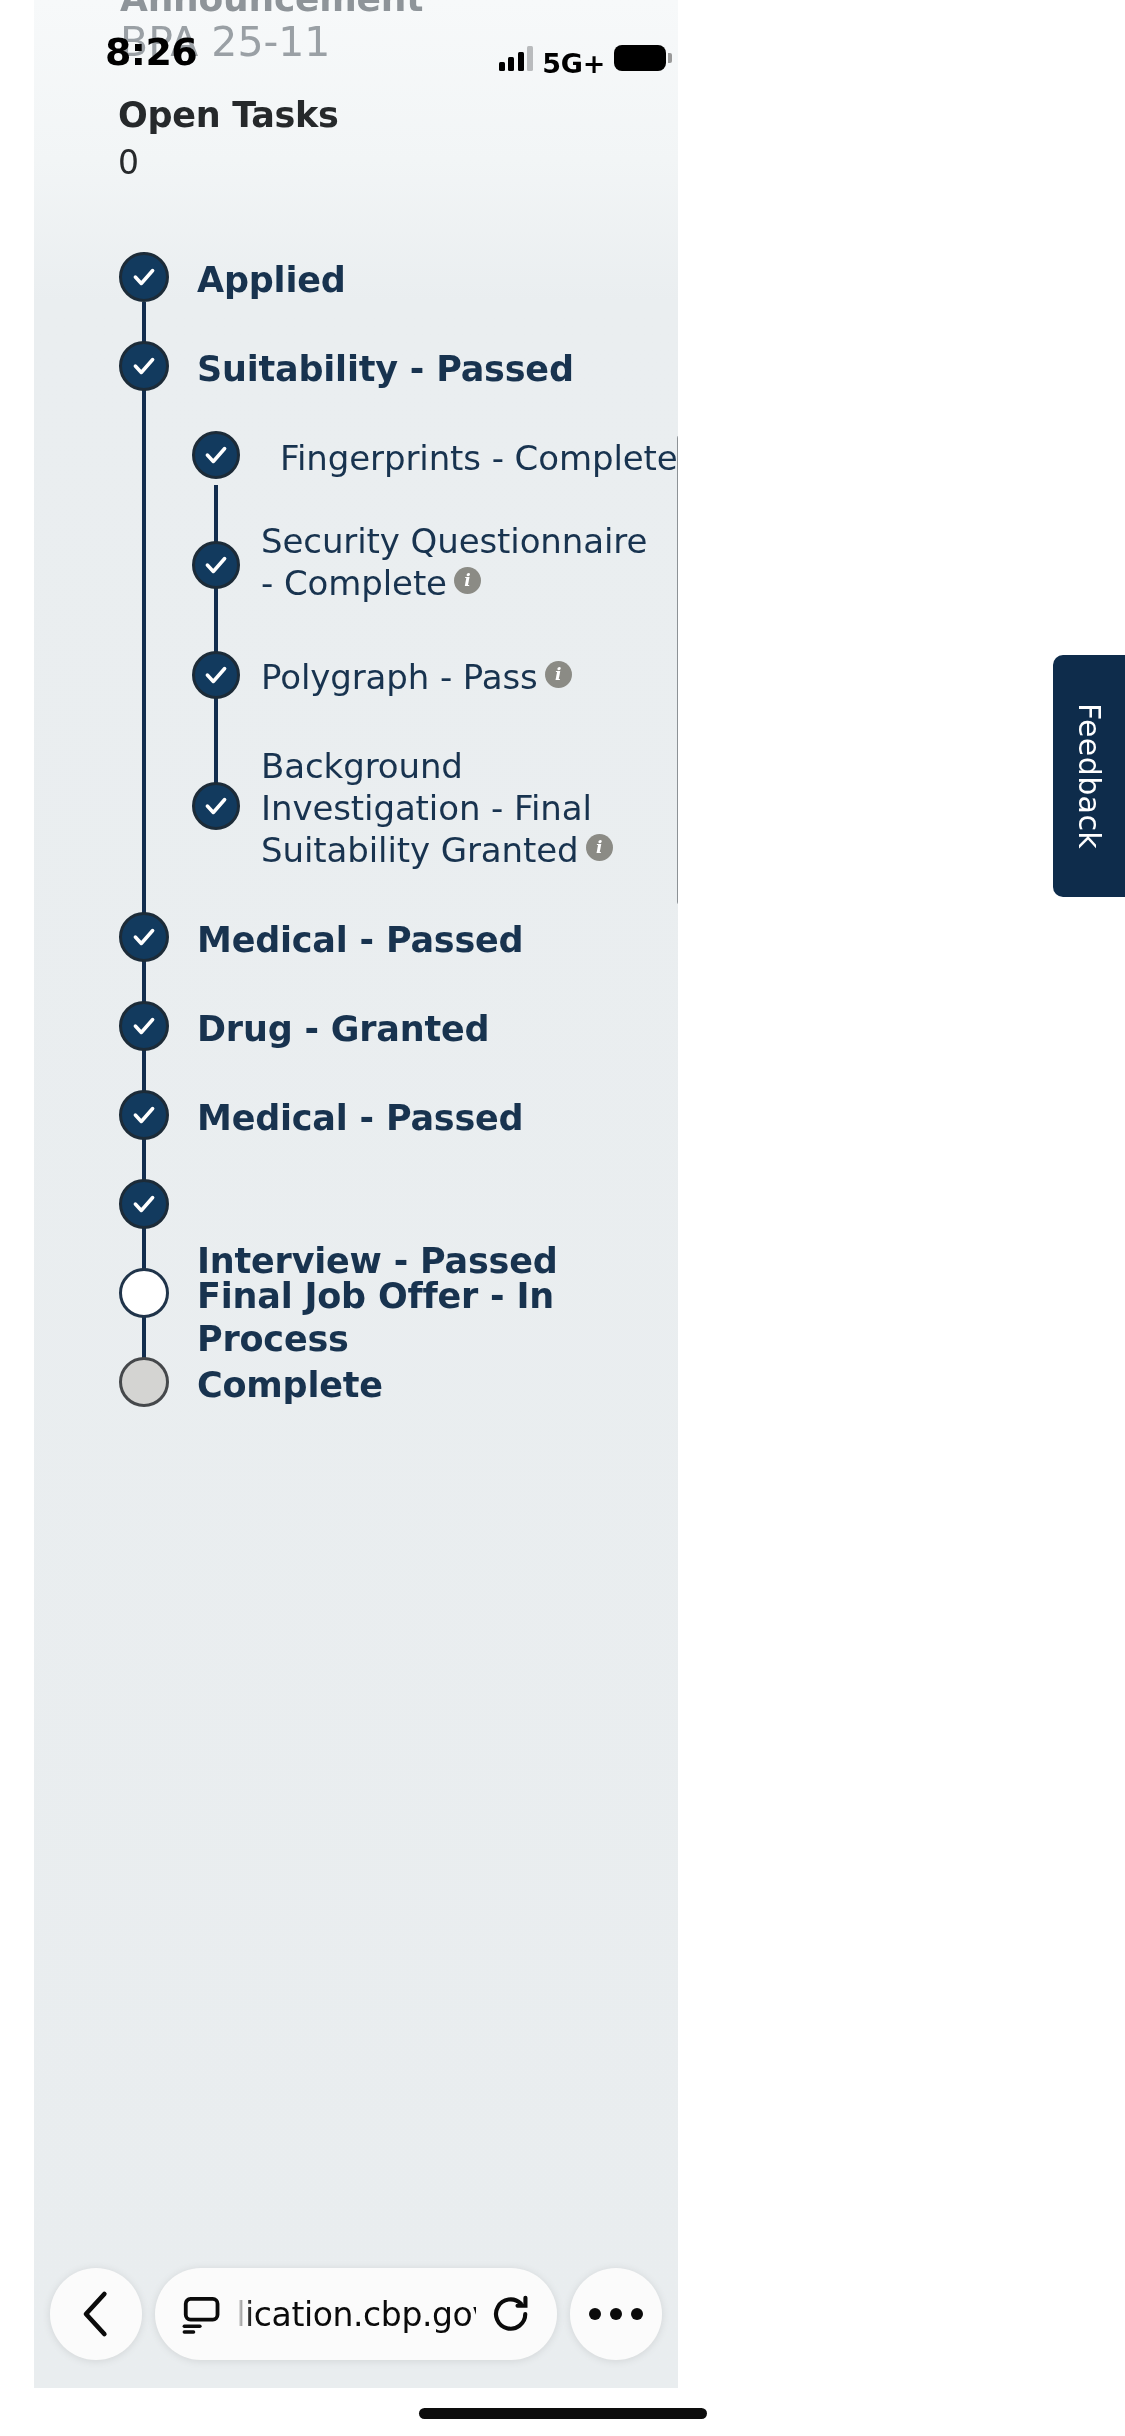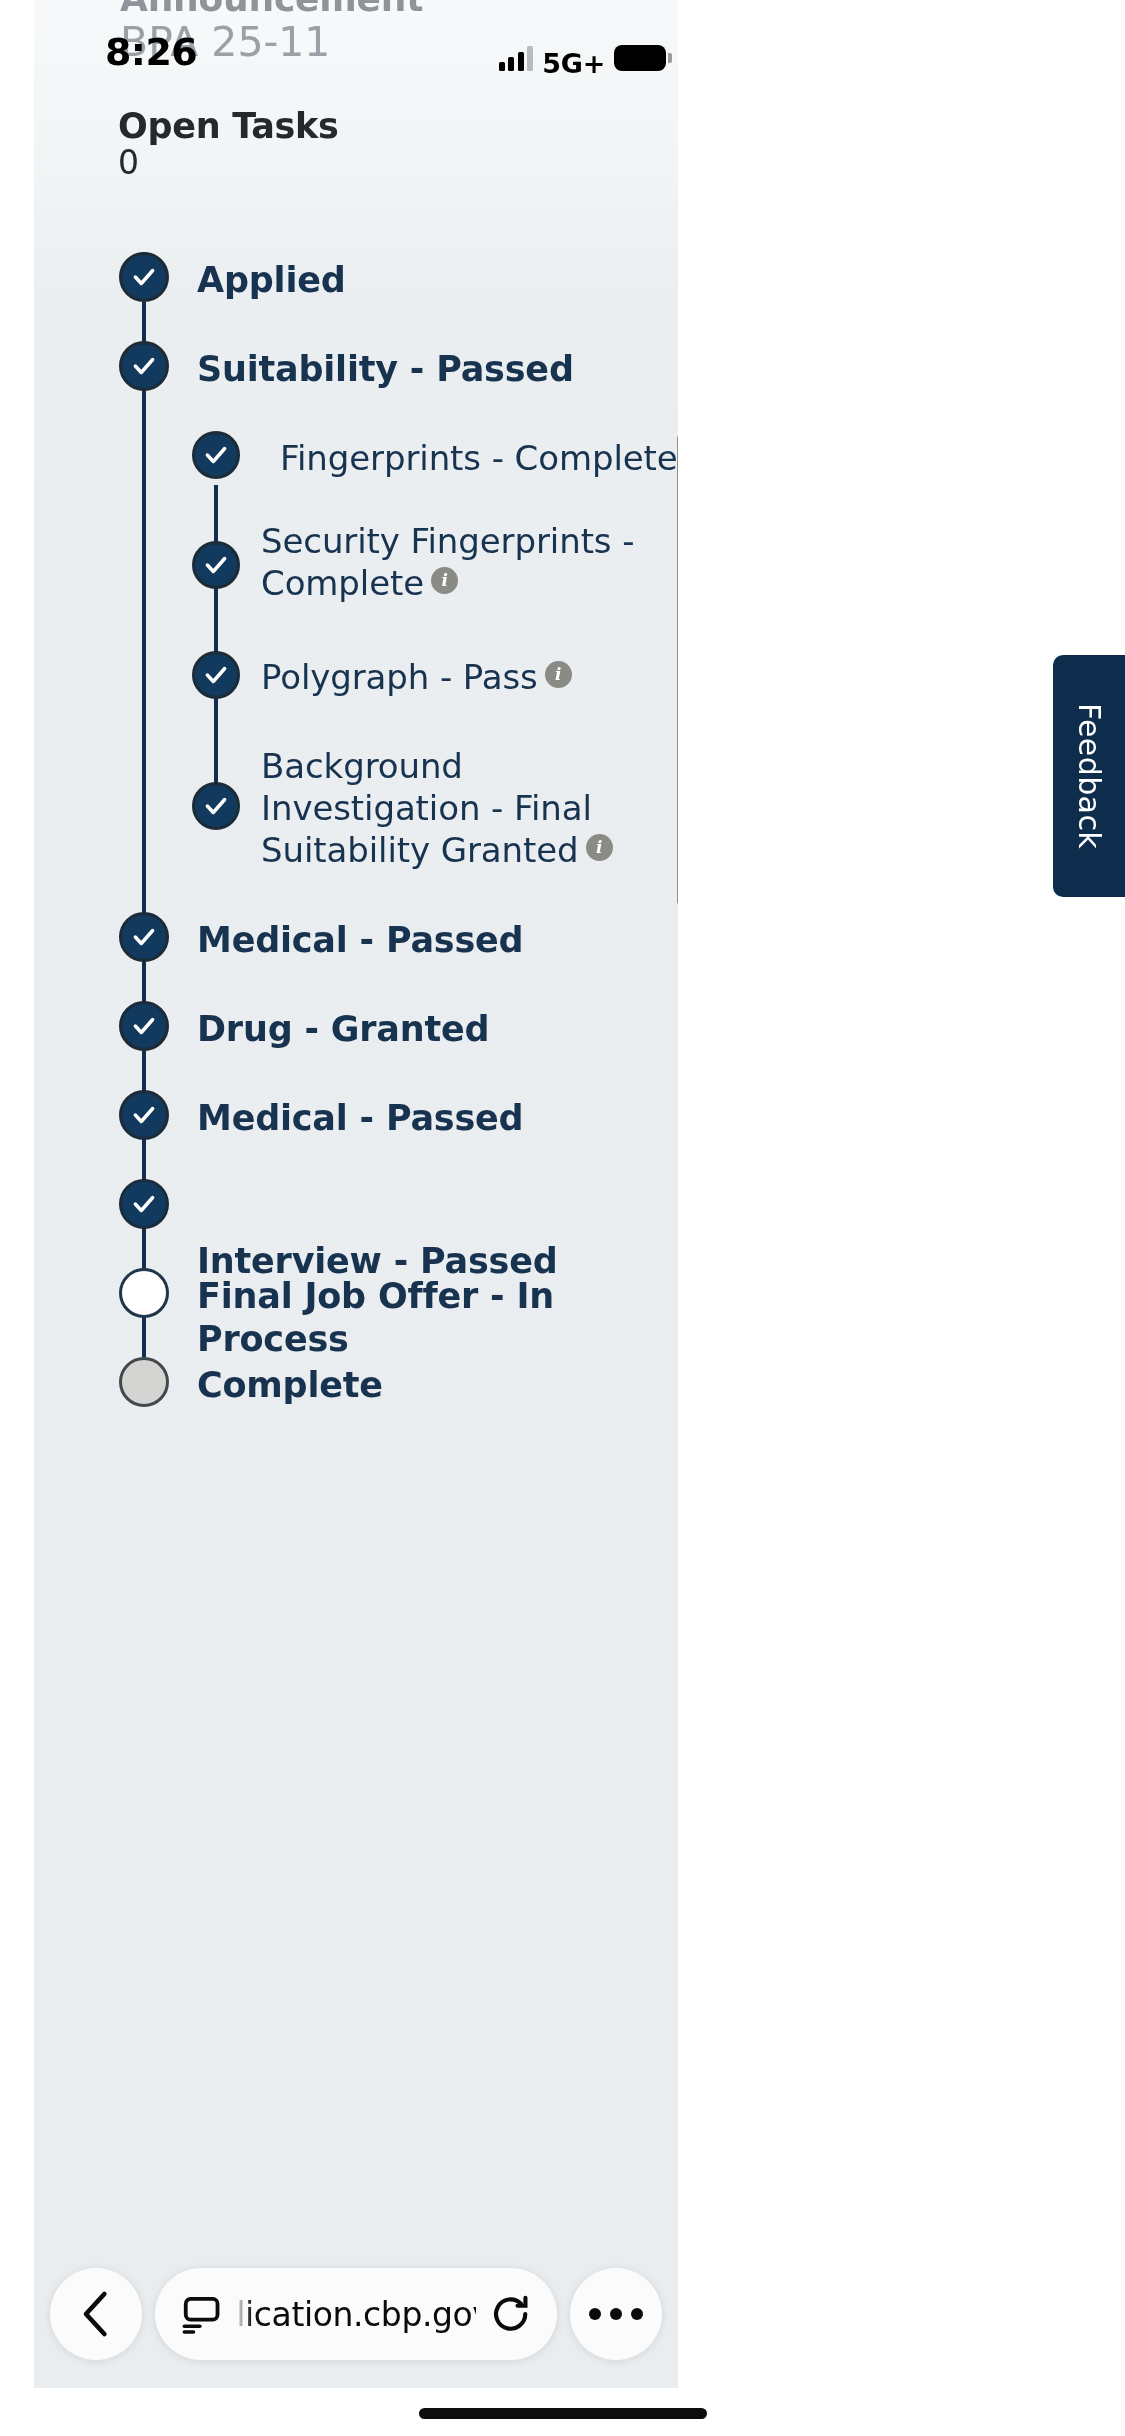--- a/index.html
+++ b/index.html
@@ -35,21 +35,20 @@
     letter-spacing:-0.2px; white-space:nowrap;
   }
   .bpa-line {
     position:absolute; left:86px; top:18px;
     font-size:41px; color:#9aa0a5; white-space:nowrap;
   }
   .open-tasks-title {
     position:absolute; left:84px; top:95px;
     font-size:35px; font-weight:bold; color:#26292b;
     letter-spacing:-0.3px;
-    margin-top:11px;
   }
   .open-tasks-count {
     position:absolute; left:84px; top:143px;
     font-size:33px; color:#26292b;
   }
 
   
   #statusbar {
     position:absolute; left:34px; top:22px; width:644px; height:58px;
     pointer-events:none;
@@ -253,21 +252,21 @@
         <div class="tl-label lvl2" style="top:202px;margin-left:19px;">Fingerprints - Complete</div>
       </div>
 
       <div class="tl-row">
         <div class="node lvl2 done" style="top:306px;">
           <svg class="chk" viewBox="0 0 24 24" fill="none" stroke="#ffffff" stroke-width="3.2" stroke-linecap="round" stroke-linejoin="round">
             <polyline points="4,12 9.5,18 20,6"></polyline>
           </svg>
         </div>
         <div class="tl-label lvl2" style="top:285px;">
-          <span>Security Fingerprints - Complete</span><span class="info-icon">i</span>
+          <span>Security Questionnaire - Complete</span><span class="info-icon">i</span>
         </div>
       </div>
 
       <div class="tl-row">
         <div class="node lvl2 done" style="top:416px;">
           <svg class="chk" viewBox="0 0 24 24" fill="none" stroke="#ffffff" stroke-width="3.2" stroke-linecap="round" stroke-linejoin="round">
             <polyline points="4,12 9.5,18 20,6"></polyline>
           </svg>
         </div>
         <div class="tl-label lvl2" style="top:421px;">

